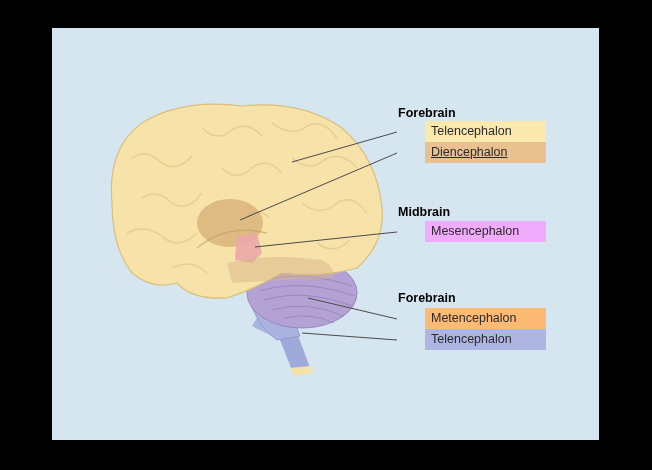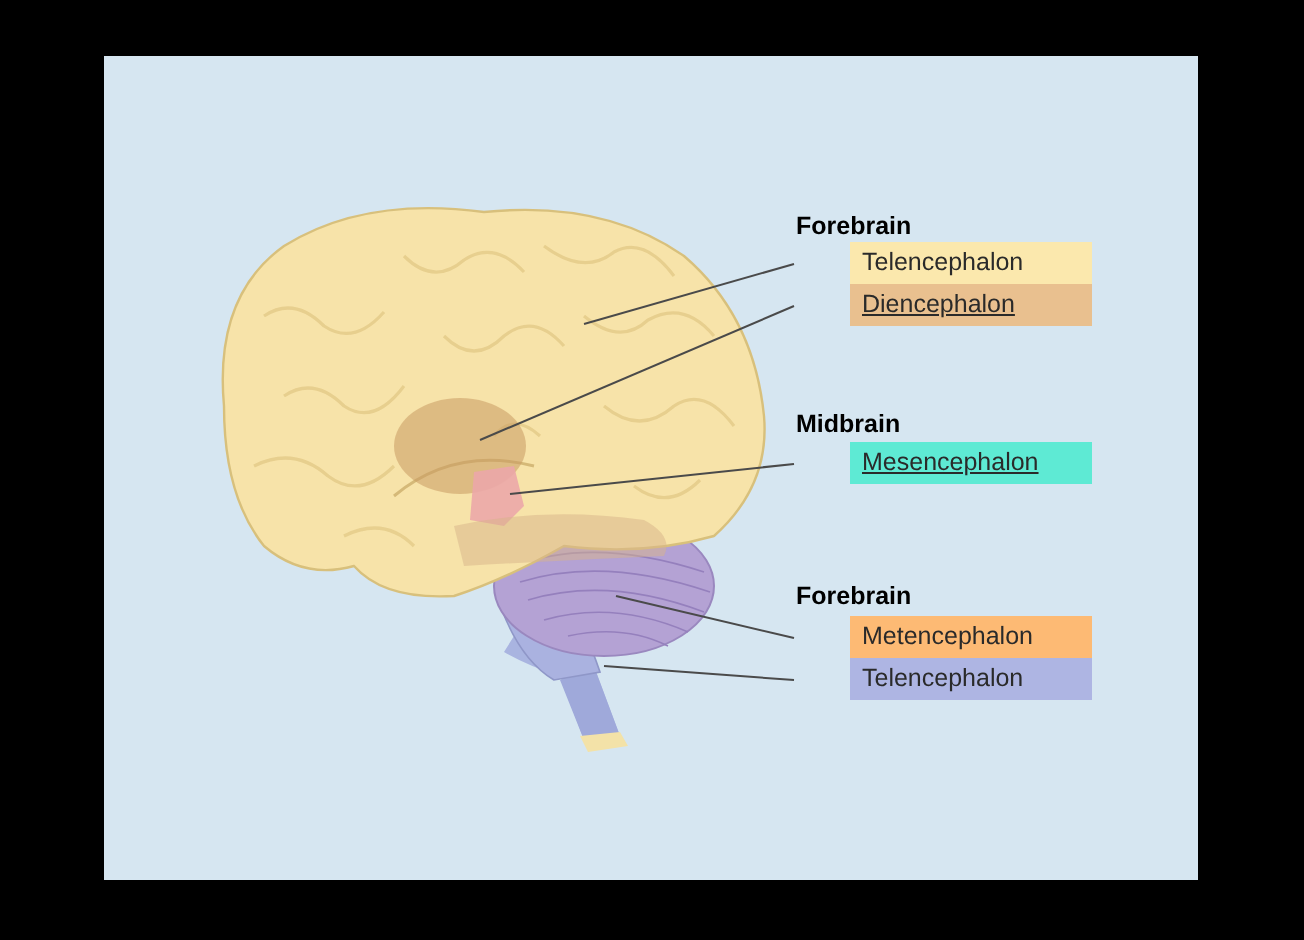--- a/index.html
+++ b/index.html
@@ -79,18 +79,18 @@
       <line x1="256" y1="270" x2="345" y2="291"></line>
       <line x1="250" y1="305" x2="345" y2="312"></line>
     </g>
   </svg>
 
   <div class="group-title" style="left:346px; top:78px;">Forebrain</div>
   <div class="label-box" style="top:93px; background:#fbe8ad;">Telencephalon</div>
   <div class="label-box" style="top:114px; background:#e9c08f;text-decoration:underline;">Diencephalon</div>
 
   <div class="group-title" style="left:346px; top:177px;">Midbrain</div>
-  <div class="label-box" style="top:193px; background:#5eead4;text-decoration:underline;">Mesencephalon</div>
+  <div class="label-box" style="top:193px; background:#f0abfc;">Mesencephalon</div>
 
   <div class="group-title" style="left:346px; top:263px;">Forebrain</div>
   <div class="label-box" style="top:280px; background:#fdba74;">Metencephalon</div>
   <div class="label-box" style="top:301px; background:#aeb5e3;">Telencephalon</div>
 </div>
 
 </body></html>

